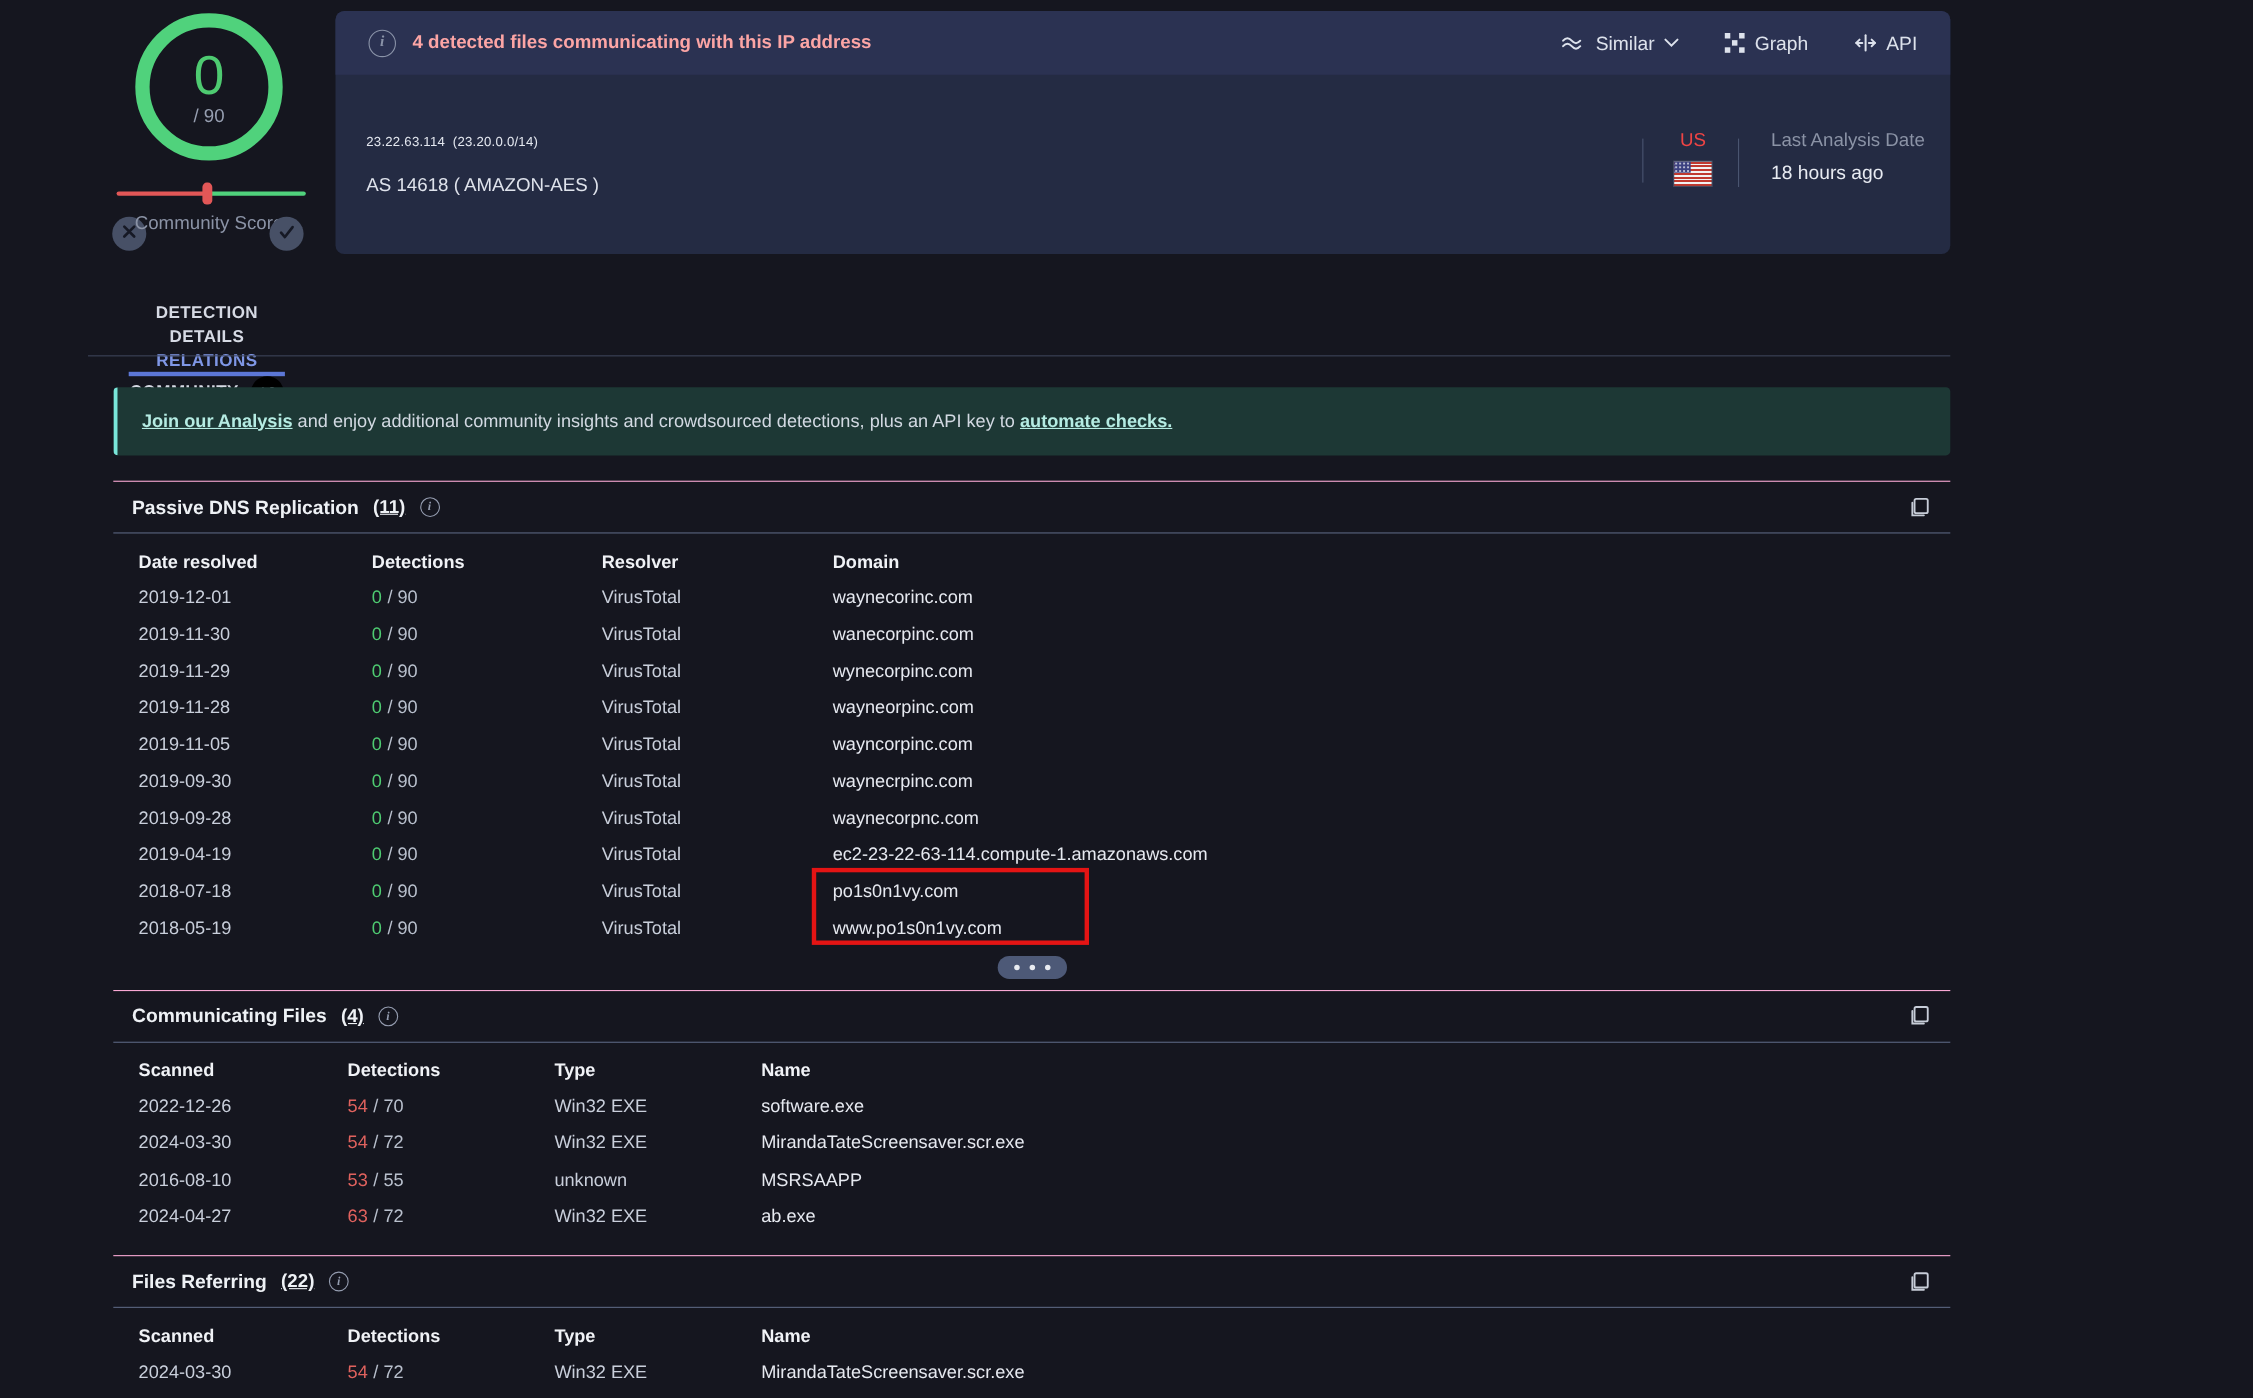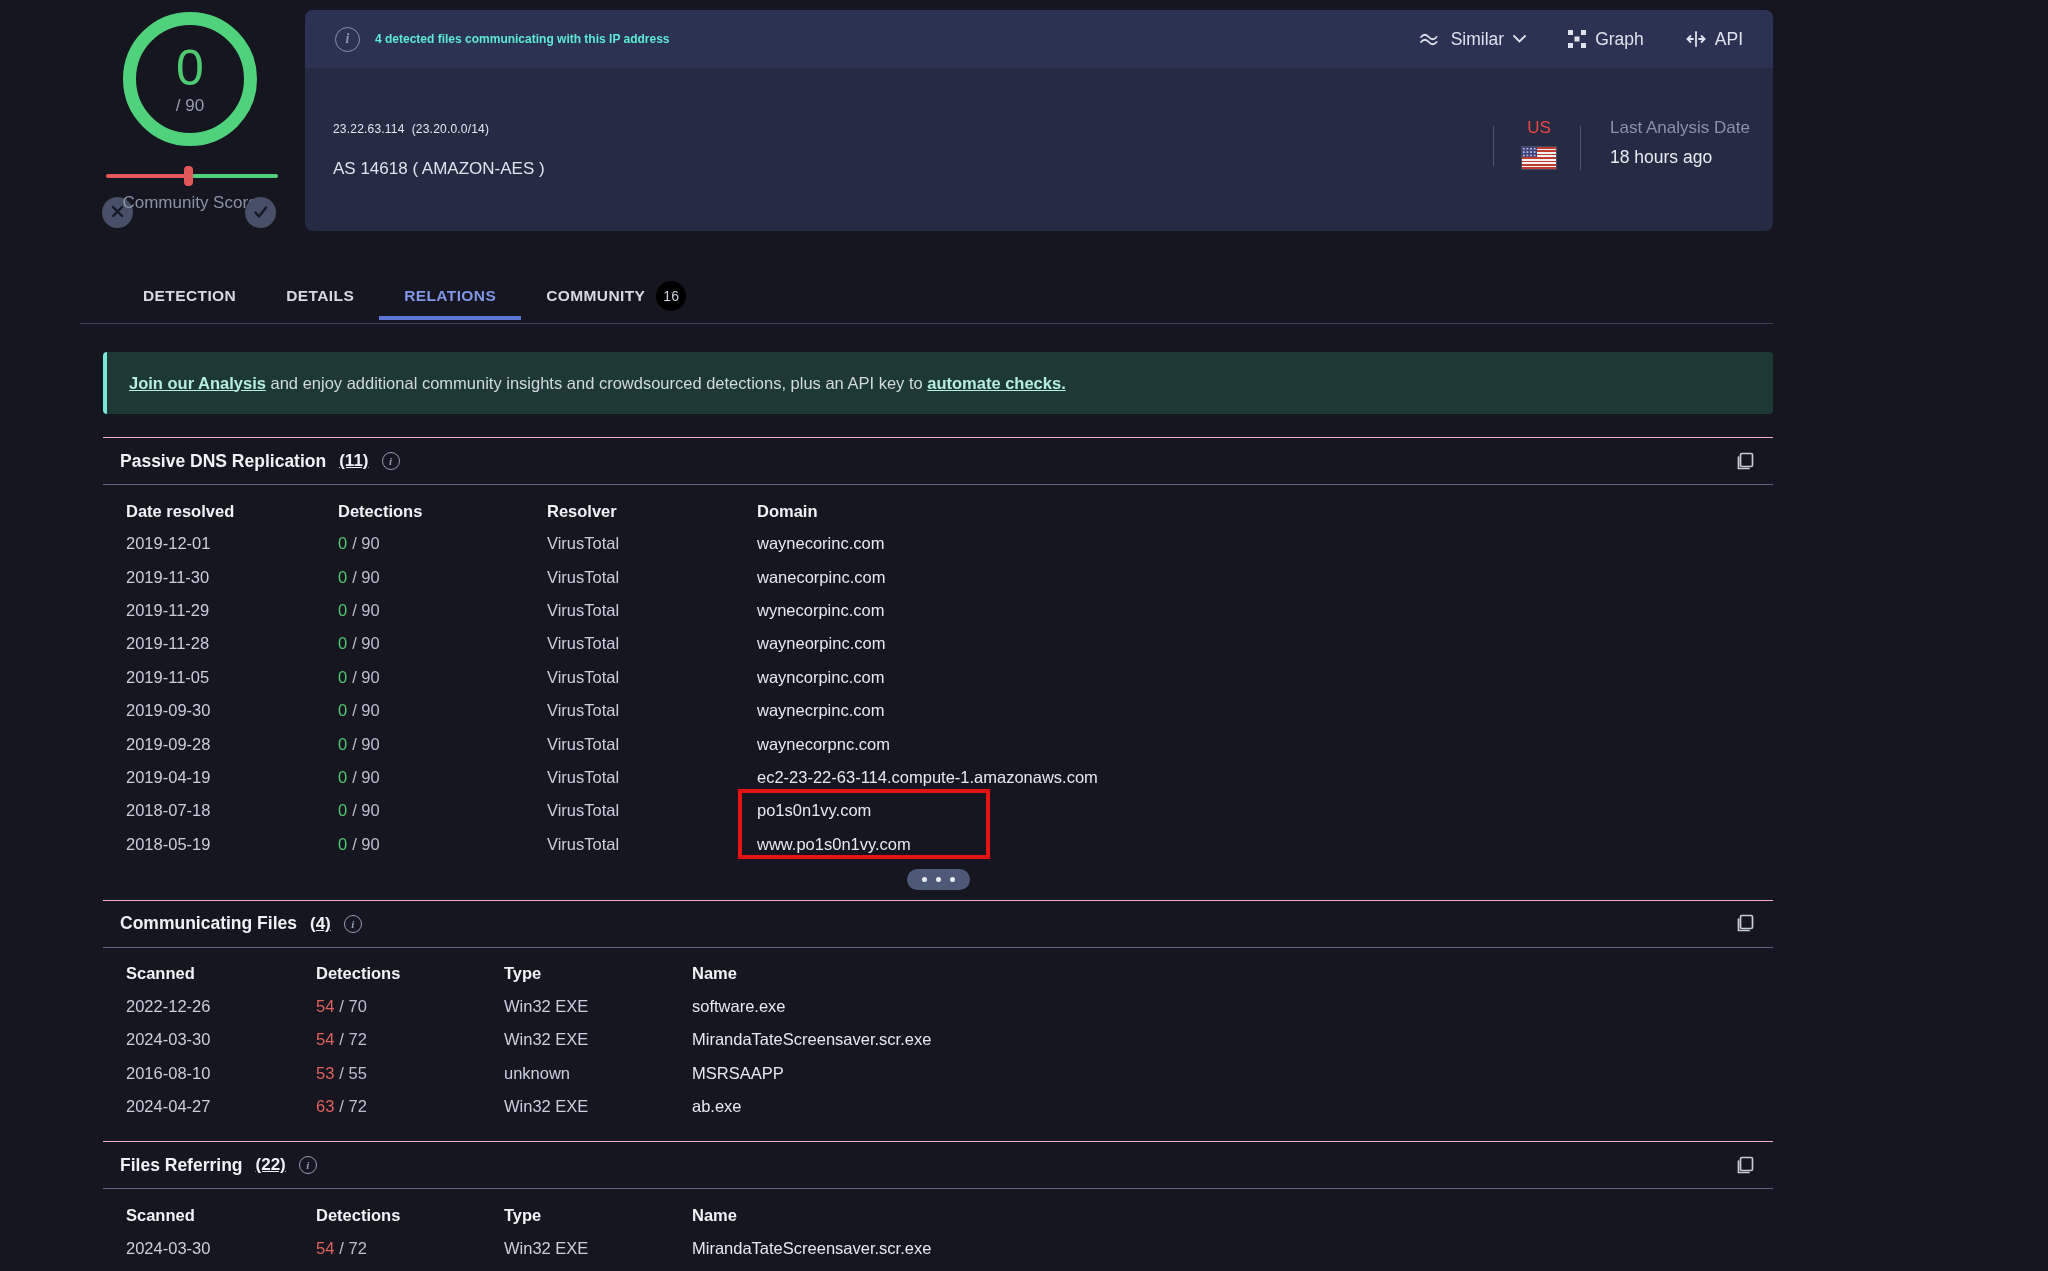--- a/index.html
+++ b/index.html
@@ -30,21 +30,21 @@
     text-align:center; font-size:17px; line-height:1.38; color:#8b93a6; }
 
   
   .header-panel { position:absolute; left:305px; top:10px; width:1468px; height:221px;
     background:#242b43; border-radius:8px; }
   .alert-bar { height:58px; background:#2b3252; border-radius:8px 8px 0 0;
     display:flex; align-items:center; padding:0 30px; }
   .info-circle { width:25px; height:25px; border-radius:50%; border:1.6px solid #8a93a8;
     color:#8a93a8; font-size:14px; display:flex; align-items:center; justify-content:center;
     flex:0 0 auto; font-family:"Liberation Serif", serif; font-style:italic; font-weight:700; }
-  .alert-text { margin-left:15px; color:#5eead4; font-size:12px; font-weight:700; }
+  .alert-text { margin-left:15px; color:#fca5a5; font-size:17px; font-weight:700; }
   .alert-spacer { flex:1; }
   .hdr-btn { display:flex; align-items:center; gap:9px; color:#dde2ec; font-size:17.5px;
     cursor:pointer; margin-left:42px; }
   .hdr-btn svg { display:block; }
 
   .panel-body { position:relative; height:163px; }
   .ip-line { position:absolute; left:28px; top:54px; font-size:12px; color:#e3e7ef; letter-spacing:.2px; }
   .as-line { position:absolute; left:28px; top:91px; font-size:17px; color:#dfe3ec; }
   .vrule { position:absolute; width:1px; background:#4a5570; }
   .vrule-1 { left:1188px; top:58px; height:40px; }
@@ -54,21 +54,21 @@
   .us-flag { position:relative; margin:9px auto 0; width:34px; height:22px;
     background:repeating-linear-gradient(#c0392f 0 1.7px,#f2f2f2 1.7px 3.4px);
     outline:1px solid rgba(255,255,255,.15); }
   .us-flag .canton { position:absolute; left:0; top:0; width:15px; height:10.2px; background:#3c4180;
     background-image:radial-gradient(#fff .6px, transparent .7px); background-size:3.6px 3.4px; }
   .analysis-block { position:absolute; left:1305px; top:50px; }
   .analysis-label { font-size:17px; color:#8b93a6; }
   .analysis-value { font-size:17.5px; color:#e8ebf2; margin-top:9px; }
 
   
-  .tabs { position:absolute; left:118px; top:276px; display:flex; align-items:center; height:44px; }
+  .tabs { position:absolute; left:93px; top:276px; display:flex; align-items:center; height:44px;flex-direction:column; }
   .tab { display:flex; align-items:center; padding:0 25px; height:44px; font-size:15.5px;
     font-weight:700; letter-spacing:.4px; color:#d6dae4; cursor:pointer;
     border-bottom:4px solid transparent; }
   .tab.active { color:#7f97e6; border-bottom-color:#5c77d6; }
   .tab-badge { margin-left:11px; width:30px; height:30px; border-radius:50%; background:#000000;
     color:#ccd2de; font-size:14px; font-weight:400; display:flex; align-items:center; justify-content:center; }
   .tabs-underline { position:absolute; left:80px; top:323px; width:1693px; height:1px; background:#3c4459; }
 
   
   .join-banner { position:absolute; left:103px; top:352px; width:1670px; height:62px;

